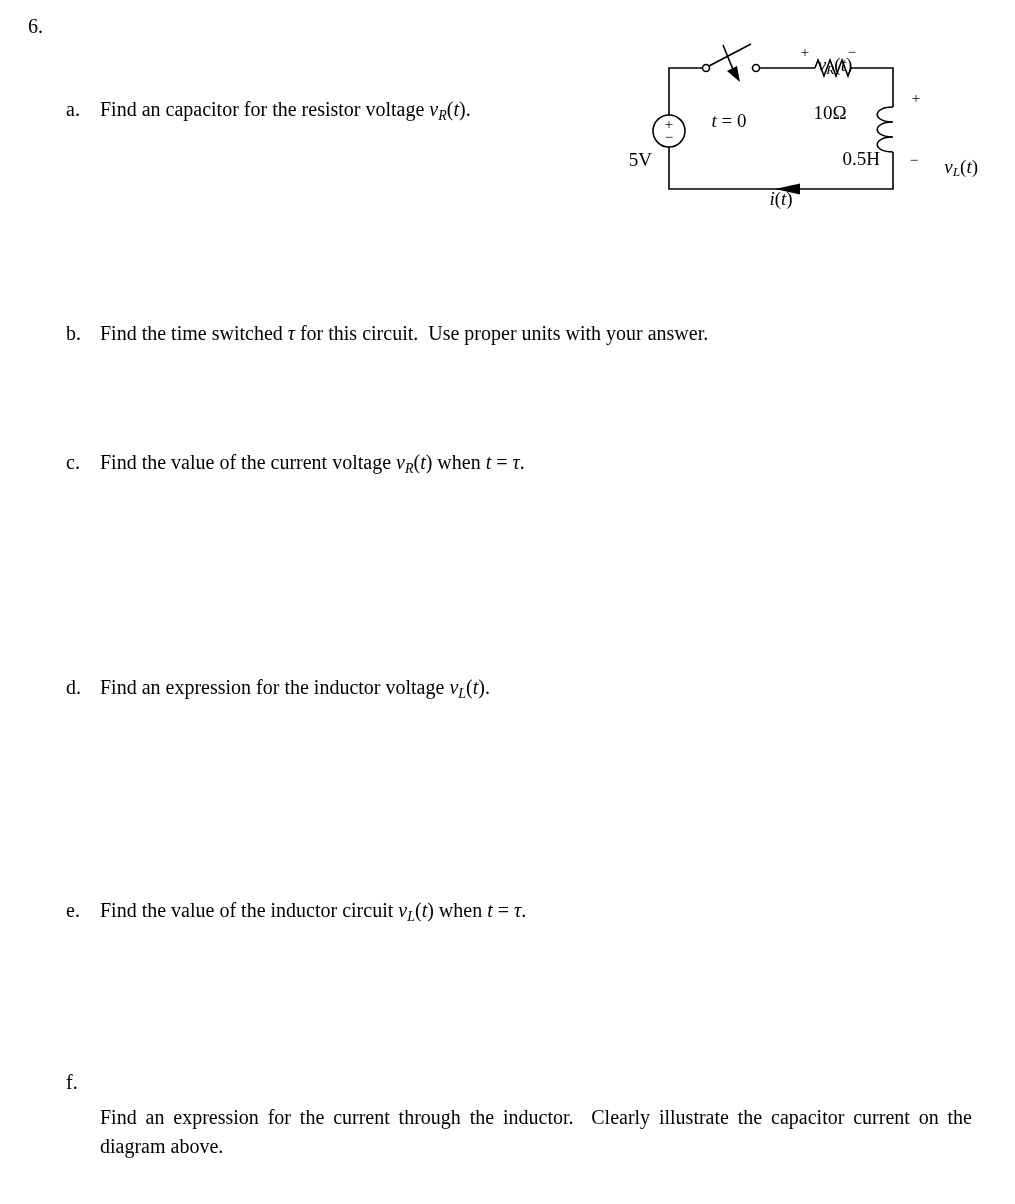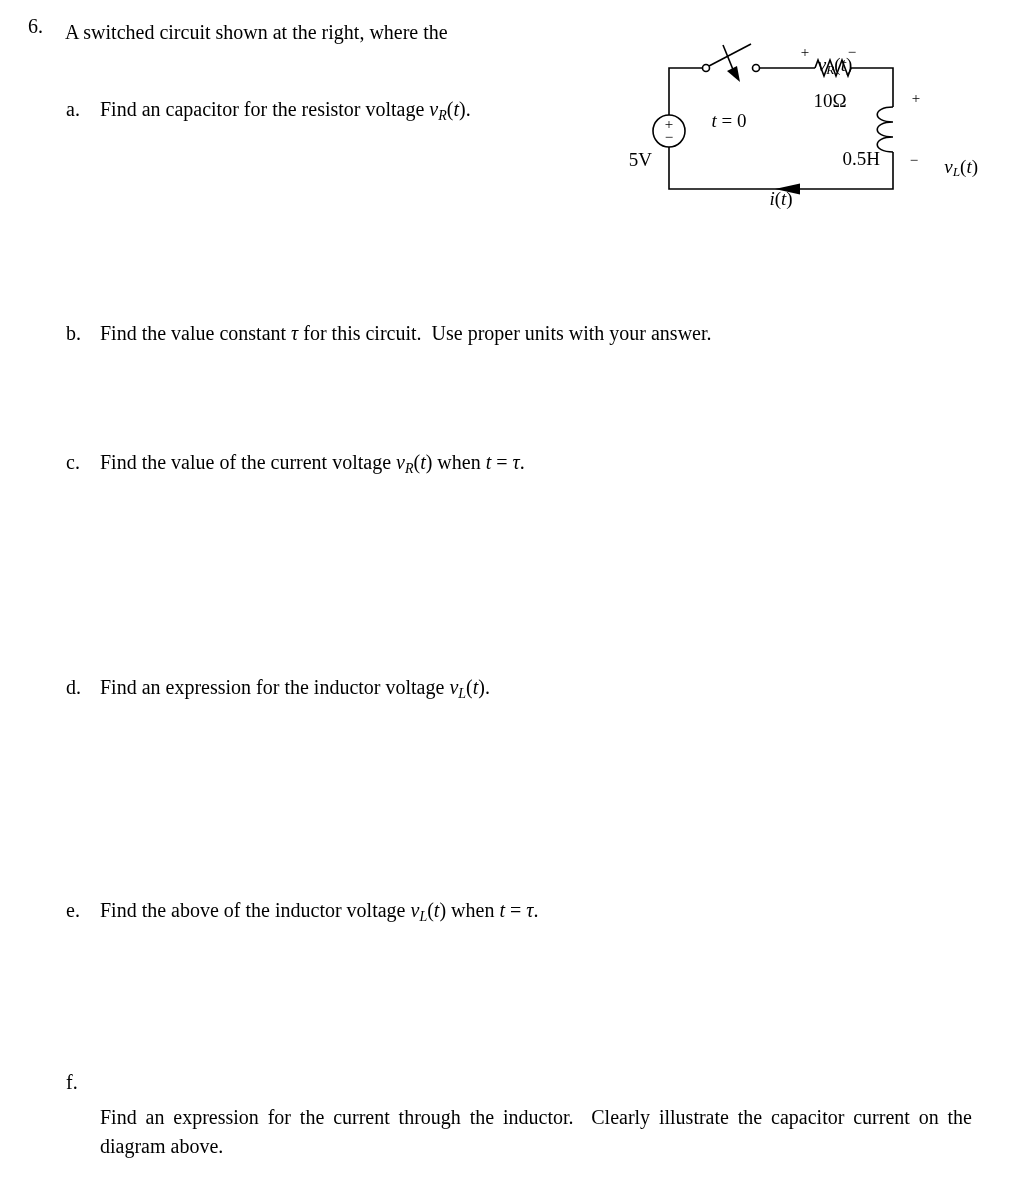--- a/index.html
+++ b/index.html
@@ -27,43 +27,42 @@
   .clabel{position:absolute;font-size:19px;line-height:22px;text-align:center;white-space:nowrap;margin-top:29px;}
   .sign{position:absolute;font-size:15px;line-height:15px;width:16px;text-align:center;}
   .right{text-align:right;font-family:Liberation Serif, serif;}
 </style>
 </head>
 <body>
 
 <div class="row header">
   <span class="header-num">6.</span>
   <span>
-    <div class="statement-line"><span class="seg-t">A switched circuit shown at the right, where the</span></div>
   </span>
 </div>
 
 <div class="row part-a">
   <span class="part-label">a.</span>
   <span class="part-text"><span class="seg-t">Find an capacitor for the resistor voltage </span><span class="seg-v">v</span><span class="seg-b">R</span><span class="seg-t">(</span><span class="seg-v">t</span><span class="seg-t">).</span></span>
 </div>
 <div class="row part-b">
   <span class="part-label">b.</span>
-  <span class="part-text"><span class="seg-t">Find the value constant </span><span class="seg-v">τ</span><span class="seg-t"> for this circuit.&nbsp; Use proper units with your answer.</span></span>
+  <span class="part-text"><span class="seg-t">Find the time switched </span><span class="seg-v">τ</span><span class="seg-t"> for this circuit.&nbsp; Use proper units with your answer.</span></span>
 </div>
 <div class="row part-c">
   <span class="part-label">c.</span>
   <span class="part-text"><span class="seg-t">Find the value of the current voltage </span><span class="seg-v">v</span><span class="seg-b">R</span><span class="seg-t">(</span><span class="seg-v">t</span><span class="seg-t">) when </span><span class="seg-v">t</span><span class="seg-t"> = </span><span class="seg-v">τ</span><span class="seg-t">.</span></span>
 </div>
 <div class="row part-d">
   <span class="part-label">d.</span>
   <span class="part-text"><span class="seg-t">Find an expression for the inductor voltage </span><span class="seg-v">v</span><span class="seg-b">L</span><span class="seg-t">(</span><span class="seg-v">t</span><span class="seg-t">).</span></span>
 </div>
 <div class="row part-e">
   <span class="part-label">e.</span>
-  <span class="part-text"><span class="seg-t">Find the above of the inductor voltage </span><span class="seg-v">v</span><span class="seg-b">L</span><span class="seg-t">(</span><span class="seg-v">t</span><span class="seg-t">) when </span><span class="seg-v">t</span><span class="seg-t"> = </span><span class="seg-v">τ</span><span class="seg-t">.</span></span>
+  <span class="part-text"><span class="seg-t">Find the value of the inductor circuit </span><span class="seg-v">v</span><span class="seg-b">L</span><span class="seg-t">(</span><span class="seg-v">t</span><span class="seg-t">) when </span><span class="seg-v">t</span><span class="seg-t"> = </span><span class="seg-v">τ</span><span class="seg-t">.</span></span>
 </div>
 <div class="row part-f">
   <span class="part-label">f.</span>
   <span class="part-text"><span class="seg-t">Find an expression for the current through the inductor.&nbsp; Clearly illustrate the capacitor current on the diagram above.</span></span>
 </div>
 
 <div class="circuit">
   <svg viewBox="0 0 395 200" width="395" height="200">
     <g stroke="#000" stroke-width="1.6" fill="none">
       <path d="M49,100 L49,53 L82.5,53"></path>
@@ -84,21 +83,21 @@
 
   <div class="clabel right" style="left:2px;top:105px;width:30px;">5V</div>
   <div class="sign" style="left:41px;top:102px;">+</div>
   <div class="sign" style="left:41px;top:115px;">−</div>
 
   <div class="clabel" style="left:80px;top:66px;width:58px;"><span class="seg-v">t</span><span class="seg-t"> = 0</span></div>
 
   <div class="clabel" style="left:183px;top:10px;width:64px;"><span class="seg-v">v</span><span class="seg-b">R</span><span class="seg-t">(</span><span class="seg-v">t</span><span class="seg-t">)</span></div>
   <div class="sign" style="left:177px;top:30px;">+</div>
   <div class="sign" style="left:224px;top:30px;">−</div>
-  <div class="clabel" style="left:180px;top:46px;width:60px;">10Ω</div>
+  <div class="clabel" style="left:180px;top:58px;width:60px;">10Ω</div>
 
   <div class="clabel right" style="left:198px;top:104px;width:62px;">0.5H</div>
   <div class="sign" style="left:288px;top:76px;">+</div>
   <div class="clabel" style="left:294px;top:112px;width:64px;text-align:right;"><span class="seg-v">v</span><span class="seg-b">L</span><span class="seg-t">(</span><span class="seg-v">t</span><span class="seg-t">)</span></div>
   <div class="sign" style="left:286px;top:138px;">−</div>
 
   <div class="clabel" style="left:136px;top:144px;width:50px;"><span class="seg-v">i</span><span class="seg-t">(</span><span class="seg-v">t</span><span class="seg-t">)</span></div>
 </div>
 
 </body></html>

